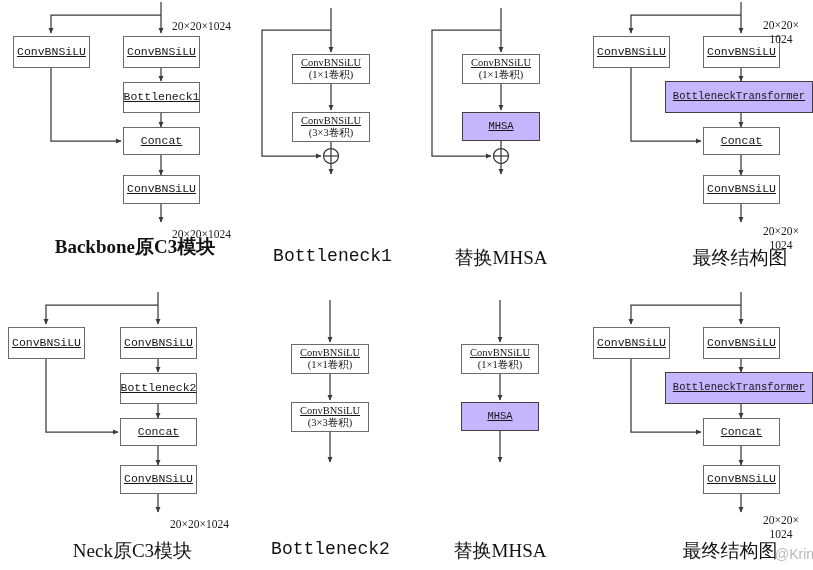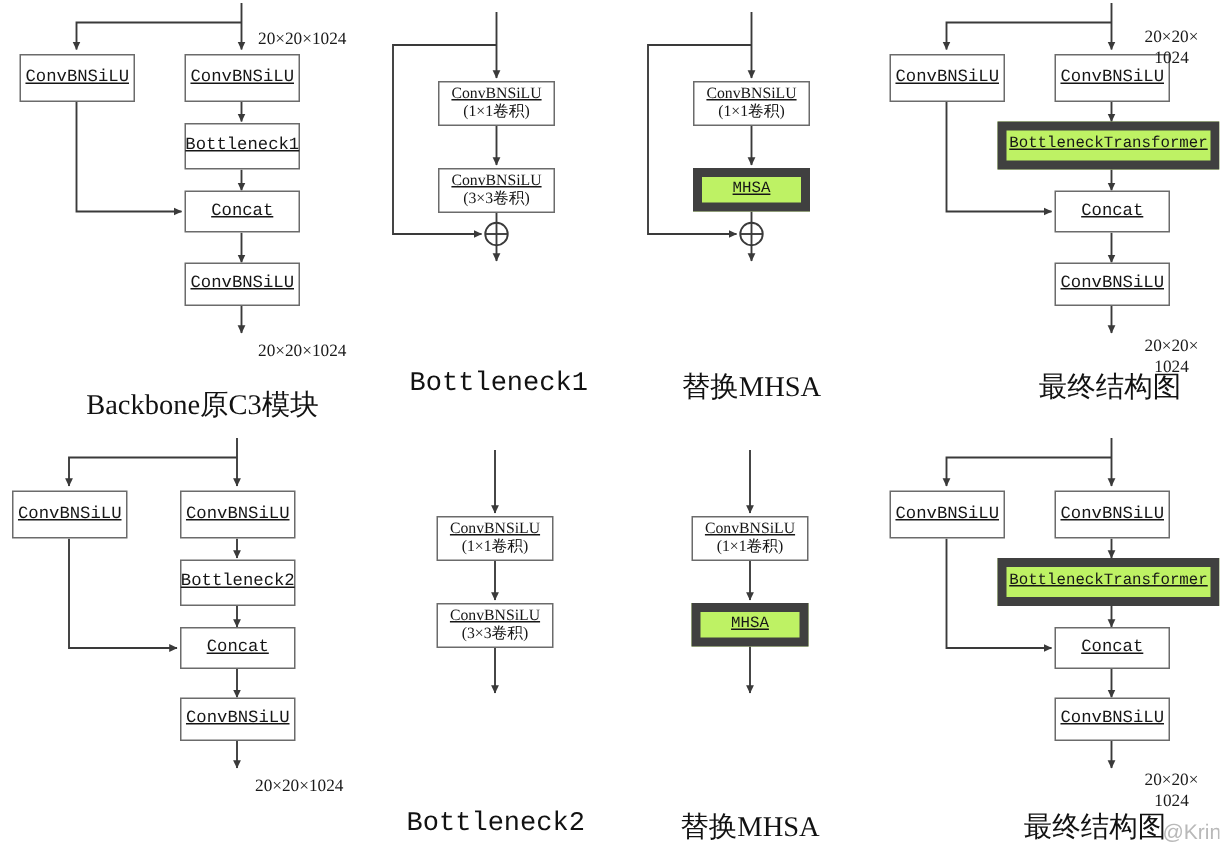--- a/index.html
+++ b/index.html
@@ -40,22 +40,22 @@
     text-align: center;
     font-family: "Liberation Serif", serif;
     line-height: 1.12;
     color: #161616;
     white-space: nowrap;
   }
   .node.mono {
     font-family: "Liberation Mono", monospace;
   }
   .node.shaded {
-    background: #bef264;
-    border: 6px solid #404040;
+    background: #c4b5fd;
+    border: 1px solid #404040;
   }
   .node .l1 { display: block; text-decoration: underline; }
   .node .l2 { display: block; }
 
   .dimlabel {
     position: absolute;
     font-family: "Liberation Serif", serif;
     font-size: 11.5px;
     color: #1a1a1a;
     white-space: nowrap;
@@ -168,21 +168,21 @@
     <span class="l1">Bottleneck1</span>
   </div>
   <div class="node mono" style="left:123px; top:127px; width:77px; height:28px; font-size:11.5px;">
     <span class="l1">Concat</span>
   </div>
   <div class="node mono" style="left:123px; top:175px; width:77px; height:29px; font-size:11.5px;">
     <span class="l1">ConvBNSiLU</span>
   </div>
   <div class="dimlabel" style="left:172px; top:3px;">20×20×1024</div>
   <div class="dimlabel" style="left:172px; top:211px;">20×20×1024</div>
-  <div class="caption" style="left:0px; top:257px; width:270px;">Backbone原C3模块</div>
+  <div class="caption" style="left:0px; top:234px; width:270px;font-weight:bold;">Backbone原C3模块</div>
 
   <div class="node" style="left:292px; top:54px; width:78px; height:30px; font-size:10.5px;">
     <span class="l1">ConvBNSiLU</span>
     <span class="l2">(1×1卷积)</span>
   </div>
   <div class="node" style="left:292px; top:112px; width:78px; height:30px; font-size:10.5px;">
     <span class="l1">ConvBNSiLU</span>
     <span class="l2">(3×3卷积)</span>
   </div>
   <div class="caption mono" style="left:245px; top:246px; width:175px;">Bottleneck1</div>
@@ -230,20 +230,21 @@
   <div class="node mono" style="left:120px; top:373px; width:77px; height:31px; font-size:11.5px;">
     <span class="l1">Bottleneck2</span>
   </div>
   <div class="node mono" style="left:120px; top:418px; width:77px; height:28px; font-size:11.5px;">
     <span class="l1">Concat</span>
   </div>
   <div class="node mono" style="left:120px; top:465px; width:77px; height:29px; font-size:11.5px;">
     <span class="l1">ConvBNSiLU</span>
   </div>
   <div class="dimlabel" style="left:170px; top:501px;">20×20×1024</div>
+  <div class="caption" style="left:0px; top:538px; width:265px;">Neck原C3模块</div>
 
   <div class="node" style="left:291px; top:344px; width:78px; height:30px; font-size:10.5px;">
     <span class="l1">ConvBNSiLU</span>
     <span class="l2">(1×1卷积)</span>
   </div>
   <div class="node" style="left:291px; top:402px; width:78px; height:30px; font-size:10.5px;">
     <span class="l1">ConvBNSiLU</span>
     <span class="l2">(3×3卷积)</span>
   </div>
   <div class="caption mono" style="left:243px; top:539px; width:175px;">Bottleneck2</div>

